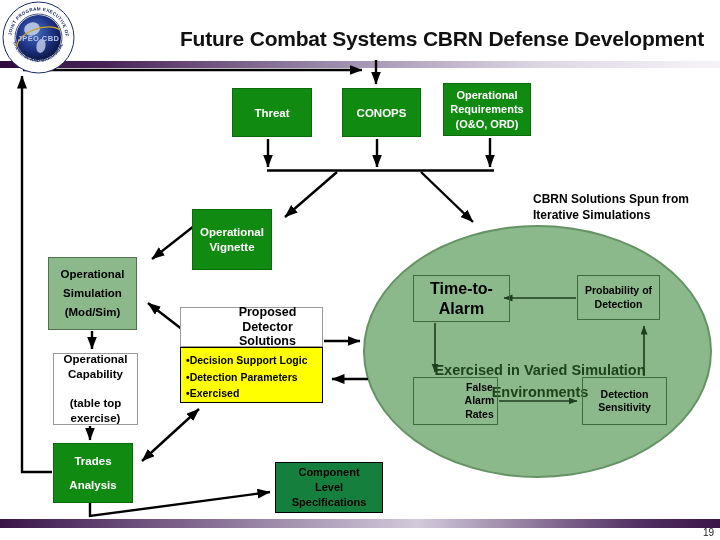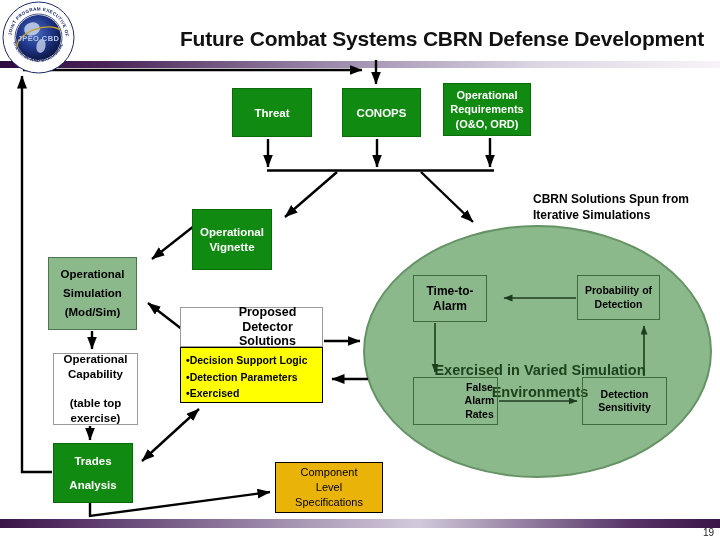--- a/index.html
+++ b/index.html
@@ -26,42 +26,42 @@
   
   #logo{left:2px;top:1px;width:73px;height:73px;z-index:20;}
   
   .box{
     display:flex;align-items:center;justify-content:center;text-align:center;
     box-sizing:border-box;z-index:10;white-space:pre-line;
   }
   .green{background:#118a11;border:1px solid #0a6b0a;color:#ffffff;font-weight:bold;}
   .lightgreen{background:#8cb98c;border:1.5px solid #4d744d;color:#000;font-weight:bold;}
   .white{background:#ffffff;border:1.5px solid #9a9a9a;color:#000;font-weight:bold;}
-  .yellow{background:#eab308;border:1.5px solid #000;color:#000;font-weight:normal;}
+  .yellow{background:#15803d;border:1.5px solid #000;color:#000;font-weight:bold;}
   .simbox{background:transparent;border:1.3px solid #3e6b3e;color:#000;font-weight:bold;}
   #threat-box{left:232px;top:88px;width:80px;height:49px;font-size:11.5px;}
   #conops-box{left:342px;top:88px;width:79px;height:49px;font-size:11.5px;}
   #opreq-box{left:443px;top:83px;width:88px;height:53px;font-size:11px;line-height:1.3;}
   #vignette-box{left:192px;top:209px;width:80px;height:61px;font-size:11.5px;line-height:1.3;}
   #opsim-box{left:48px;top:257px;width:89px;height:73px;font-size:11.5px;line-height:1.65;}
   #opcap-box{left:53px;top:353px;width:85px;height:72px;font-size:11.5px;line-height:1.28;}
   #trades-box{left:53px;top:443px;width:80px;height:60px;font-size:11.5px;line-height:2.1;}
   #component-box{left:275px;top:462px;width:108px;height:51px;font-size:11px;line-height:1.35;}
   #pds-header{left:180px;top:307px;width:143px;height:40px;font-size:12.5px;line-height:1.15;padding-left:32px;}
   #pds-bullets{
     left:180px;top:347px;width:143px;height:56px;z-index:10;box-sizing:border-box;
     background:#ffff00;border:1.5px solid #000;padding:4px 0 0 5px;
   }
   #pds-bullets .bullet{display:block;font-size:10.5px;font-weight:bold;color:#000;line-height:16.5px;}
   
   #sim-ellipse{
     left:363px;top:225px;width:349px;height:253px;border-radius:50%;
     background:#8cb98c;border:2px solid #659365;box-sizing:border-box;z-index:1;
   }
-  #tta-box{left:413px;top:275px;width:74px;height:47px;font-size:12px;line-height:1.25;}
+  #tta-box{left:413px;top:275px;width:97px;height:47px;font-size:16px;line-height:1.25;}
   #pod-box{left:577px;top:275px;width:83px;height:45px;font-size:10.5px;line-height:1.25;}
   #far-box{left:413px;top:377px;width:85px;height:48px;font-size:10.5px;line-height:1.25;padding-left:48px;}
   #ds-box{left:582px;top:377px;width:85px;height:48px;font-size:10.5px;line-height:1.25;}
   #exercised-caption{
     left:410px;top:336px;width:260px;text-align:center;font-size:14.5px;font-weight:bold;
     color:#1c431c;line-height:1.5;z-index:6;white-space:pre-line;margin-top:24px;
   }
   #cbrn-note{
     left:533px;top:192px;width:180px;font-size:12px;font-weight:bold;color:#000;
     line-height:1.3;z-index:6;white-space:pre-line;

